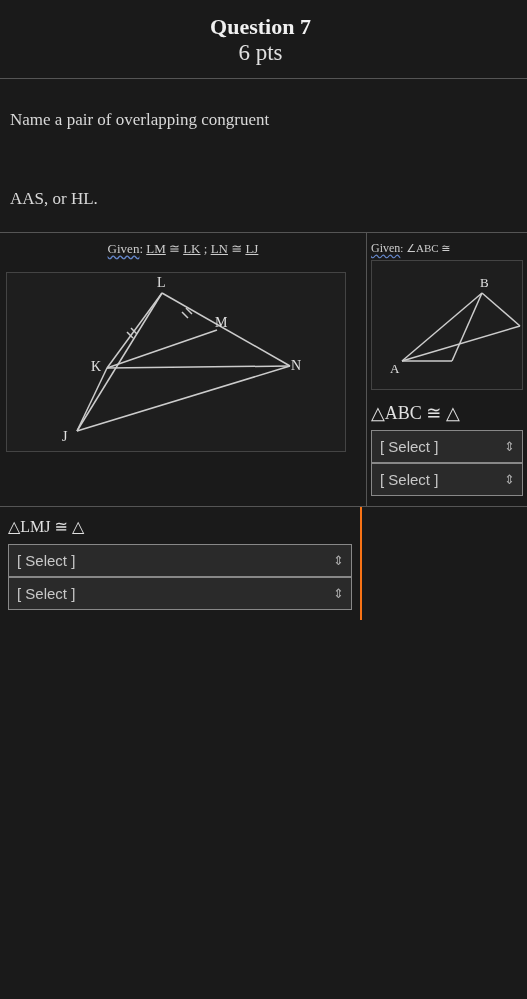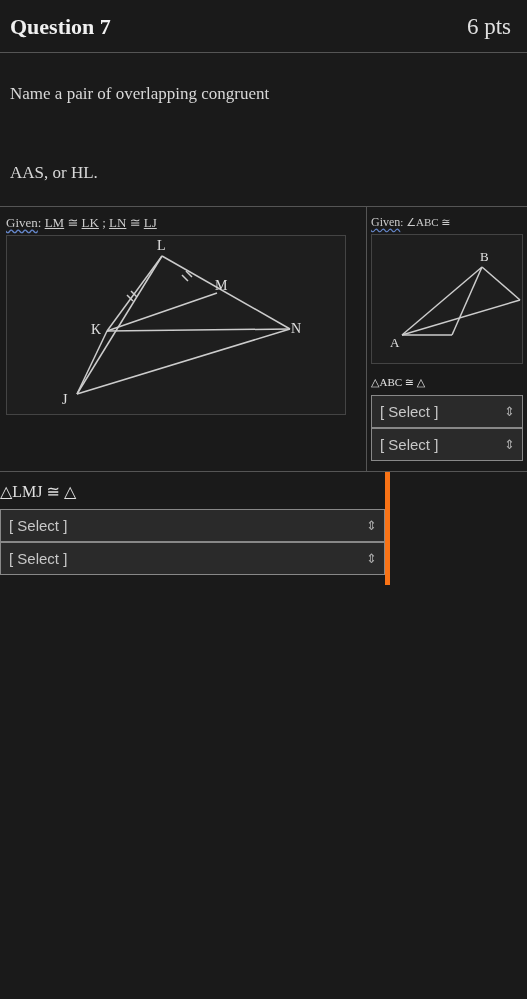--- a/index.html
+++ b/index.html
@@ -10,20 +10,21 @@
       width: 527px;
       min-height: 999px;
       overflow-x: hidden;
     }
     .header {
       display: flex;
       justify-content: space-between;
       align-items: center;
       padding: 14px 16px 12px 10px;
       border-bottom: 1px solid #555;
+      flex-direction: column;
     }
     .header-title {
       font-size: 22px;
       font-weight: bold;
       color: #f0f0f0;
     }
     .header-pts {
       font-size: 23px;
       color: #e0e0e0;
     }
@@ -44,22 +45,23 @@
       border-right: 1px solid #555;
       padding: 8px 6px 10px 6px;
     }
     .diagram-right {
       flex: 1;
       padding: 8px 4px 10px 4px;
     }
     .diagram-label {
       font-size: 13px;
       color: #cccccc;
-      margin-bottom: 4px;
+      margin-bottom: 15px;
       font-style: italic;
+      text-align: center;
     }
     .svg-container {
       background: #222;
       border: 1px solid #444;
     }
     .congruence-text {
       font-size: 16px;
       color: #e0e0e0;
       margin-bottom: 8px;
     }
@@ -68,36 +70,36 @@
     }
     .by-text {
       font-size: 15px;
       color: #c8c8c8;
       margin: 4px 0 6px 0;
     }
     .footer-space {
       height: 80px;
     }
     .right-congruence-text {
-      font-size: 11px;
+      font-size: 18px;
       color: #e0e0e0;
       margin-bottom: 6px;
     }
     .diagram-label-small {
       font-size: 12px;
       color: #cccccc;
       margin-bottom: 4px;
     }
     .bottom-section {
       display: flex;
     }
     .bottom-left {
-      width: 390px;
-      border-right: 5px solid #f97316;
-      padding: 10px 0;
+      width: 362px;
+      border-right: 2px solid #f97316;
+      padding: 10px 8px;
     }
     .bottom-right {
       flex: 1;
       padding: 10px 6px;
     }
     select {
       background: #2a2a2a;
       color: #c8c8c8;
       border: 1px solid #888;
       width: 100%;

